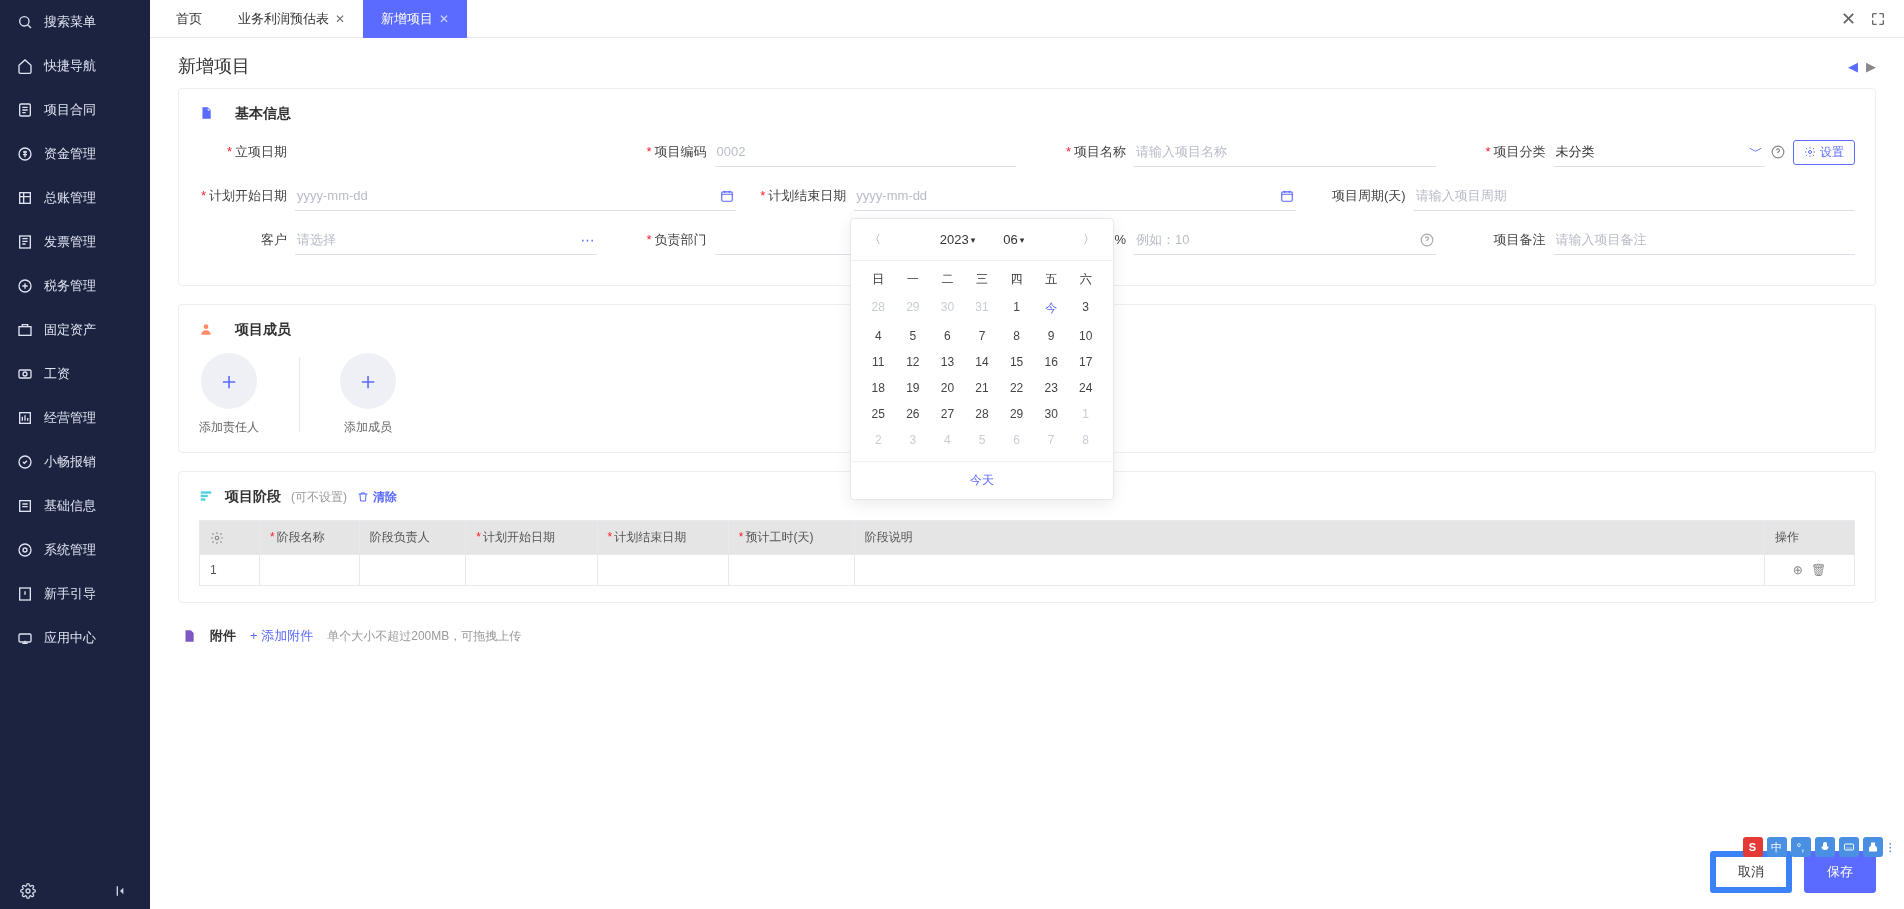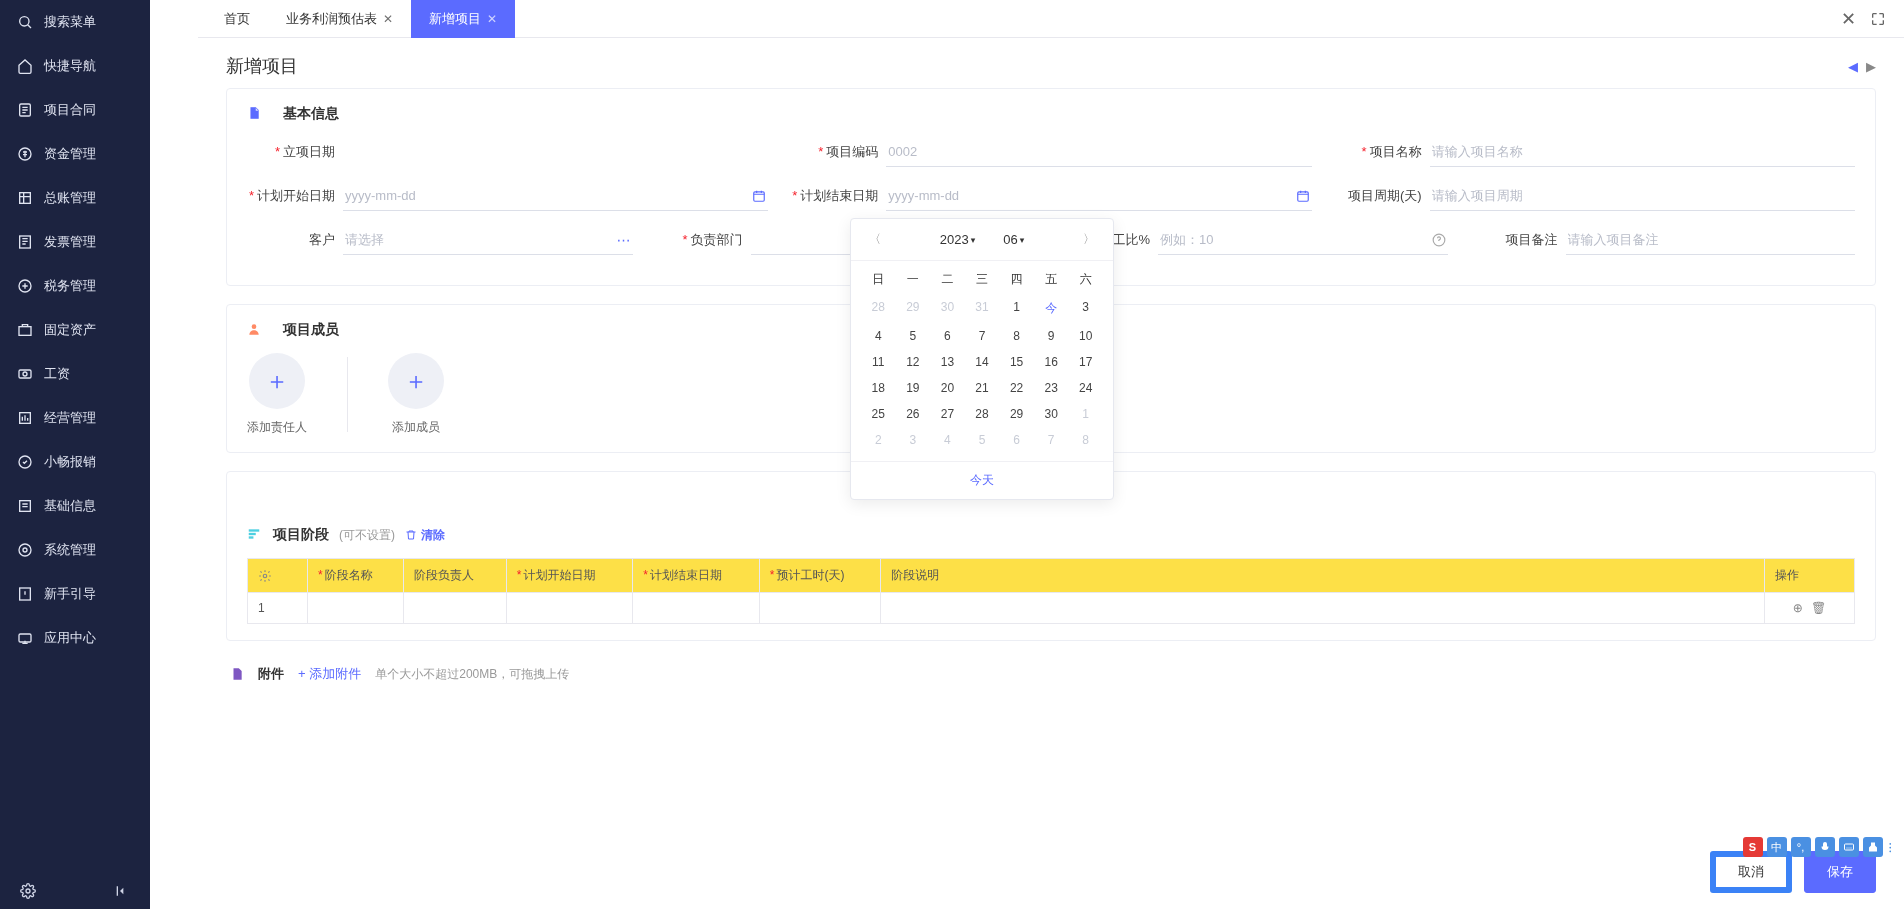--- a/index.html
+++ b/index.html
@@ -7,21 +7,21 @@
   .app { display: flex; width: 1904px; height: 909px; transform-origin: top left; }
 
   
   .sidebar { width: 150px; background: #1c2340; color: #e0e3ee; display: flex; flex-direction: column; }
   .sb-item { display: flex; align-items: center; gap: 10px; padding: 13px 16px; font-size: 13px; cursor: pointer; color: #dfe3f0; }
   .sb-item .ico { width: 18px; height: 18px; display: inline-flex; align-items: center; justify-content: center; }
   .sb-footer { margin-top: auto; display: flex; justify-content: space-between; padding: 10px 20px; }
   .sb-footer .ico { color: #cfd4e6; cursor: pointer; }
 
   
-  .main { flex: 1; display: flex; flex-direction: column; background: #fff; position: relative; padding-left: 48px; }
+  .main { flex: 1; display: flex; flex-direction: column; background: #fff; position: relative; }
 
   
   .tabs { display: flex; align-items: center; border-bottom: 1px solid #e8e8ee; height: 38px; padding-left: 8px; }
   .tab { display: flex; align-items: center; padding: 0 18px; height: 38px; font-size: 13px; color: #333; cursor: pointer; }
   .tab.active { background: #5b6bff; color: #fff; }
   .tab .close { margin-left: 6px; font-size: 12px; color: inherit; opacity: 0.7; }
   .tabs-right { margin-left: auto; display: flex; align-items: center; gap: 14px; padding-right: 18px; color: #666; }
 
   
   .page-head { display: flex; align-items: center; justify-content: space-between; padding: 16px 28px 10px; }
@@ -53,26 +53,26 @@
   .btn-outline { display: inline-flex; align-items: center; gap: 4px; border: 1px solid #5b6bff; color: #5b6bff; background: #fff; padding: 3px 10px; border-radius: 3px; font-size: 12px; cursor: pointer; }
 
   
   .members { display: flex; gap: 40px; }
   .member-add { display: flex; flex-direction: column; align-items: center; gap: 10px; }
   .avatar-add { width: 56px; height: 56px; border-radius: 50%; background: #eef0f6; display: flex; align-items: center; justify-content: center; color: #5b6bff; font-size: 24px; cursor: pointer; }
   .member-add .lbl { font-size: 12px; color: #666; }
   .mem-sep { width: 1px; background: #e8e8ee; margin: 4px 0; }
 
   
-  .stage-head { display: flex; align-items: center; gap: 10px; margin-top: 38px; }
+  .stage-head { display: flex; align-items: center; gap: 10px; }
   .stage-head .note { color: #999; font-size: 12px; font-weight: normal; }
   .stage-head .clear { color: #5b6bff; font-size: 12px; cursor: pointer; display:inline-flex; align-items:center; gap:4px;}
   .table { width: 100%; border-collapse: collapse; font-size: 12px; }
   .table th, .table td { border: 1px solid #e8e8ee; padding: 8px 10px; text-align: left; color: #555; }
-  .table th { background: #fde047; font-weight: 500; white-space: nowrap; }
+  .table th { background: #e5e5e5; font-weight: 500; white-space: nowrap; }
   .table th .req { color: #f5222d; margin-right: 2px; }
   .col-idx { width: 60px; text-align: center; }
   .col-op  { width: 90px; text-align: center; }
   .row-ops { display:flex; gap:8px; justify-content:center; color:#888; }
   .row-ops span { cursor:pointer; }
 
   
   .attach-line { display: flex; align-items: center; gap: 14px; font-size: 13px; }
   .attach-line .add { color: #5b6bff; cursor: pointer; }
   .attach-line .hint { color: #999; font-size: 12px; }
@@ -314,20 +314,40 @@
             <div class="fi-label"><span class="req">*</span><span>项目编码</span></div>
             <div class="fi-control">
               <input style="color: rgb(184, 188, 200);" value="0002">
             </div>
           </div>
           <div class="form-item">
             <div class="fi-label"><span class="req">*</span><span>项目名称</span></div>
             <div class="fi-control">
               <input placeholder="请输入项目名称" style="">
             </div>
+          </div>
+          <div class="form-item">
+            <div class="fi-label"><span class="req">*</span><span>项目分类</span></div>
+            <div class="fi-control">
+              <input readonly="" value="未分类" style="">
+              <span class="fi-suffix">﹀</span>
+            </div>
+            <span class="fi-after">
+              <svg width="14" height="14" viewBox="0 0 24 24" fill="none" stroke="currentColor" stroke-width="2">
+                  <circle cx="12" cy="12" r="10"></circle>
+                  <path d="M9.5 9a2.5 2.5 0 1 1 3.5 2.3c-.9.4-1.5 1-1.5 2.2M12 17h.01"></path>
+                </svg>
+            </span>
+            <button class="btn-outline" style="margin-left:8px;">
+              <svg width="12" height="12" viewBox="0 0 24 24" fill="none" stroke="currentColor" stroke-width="2">
+                  <circle cx="12" cy="12" r="3"></circle>
+                  <path d="M12 2v3M12 19v3M4.2 4.2l2.1 2.1M17.7 17.7l2.1 2.1M2 12h3M19 12h3M4.2 19.8l2.1-2.1M17.7 6.3l2.1-2.1"></path>
+                </svg>
+              <span>设置</span>
+            </button>
           </div>
         </div>
 
         <div class="form-row">
           <div class="form-item">
             <div class="fi-label"><span class="req">*</span><span>计划开始日期</span></div>
             <div class="fi-control">
               <input placeholder="yyyy-mm-dd" style="">
               <span class="fi-suffix">
                 <svg width="14" height="14" viewBox="0 0 24 24" fill="none" stroke="currentColor" stroke-width="2">

